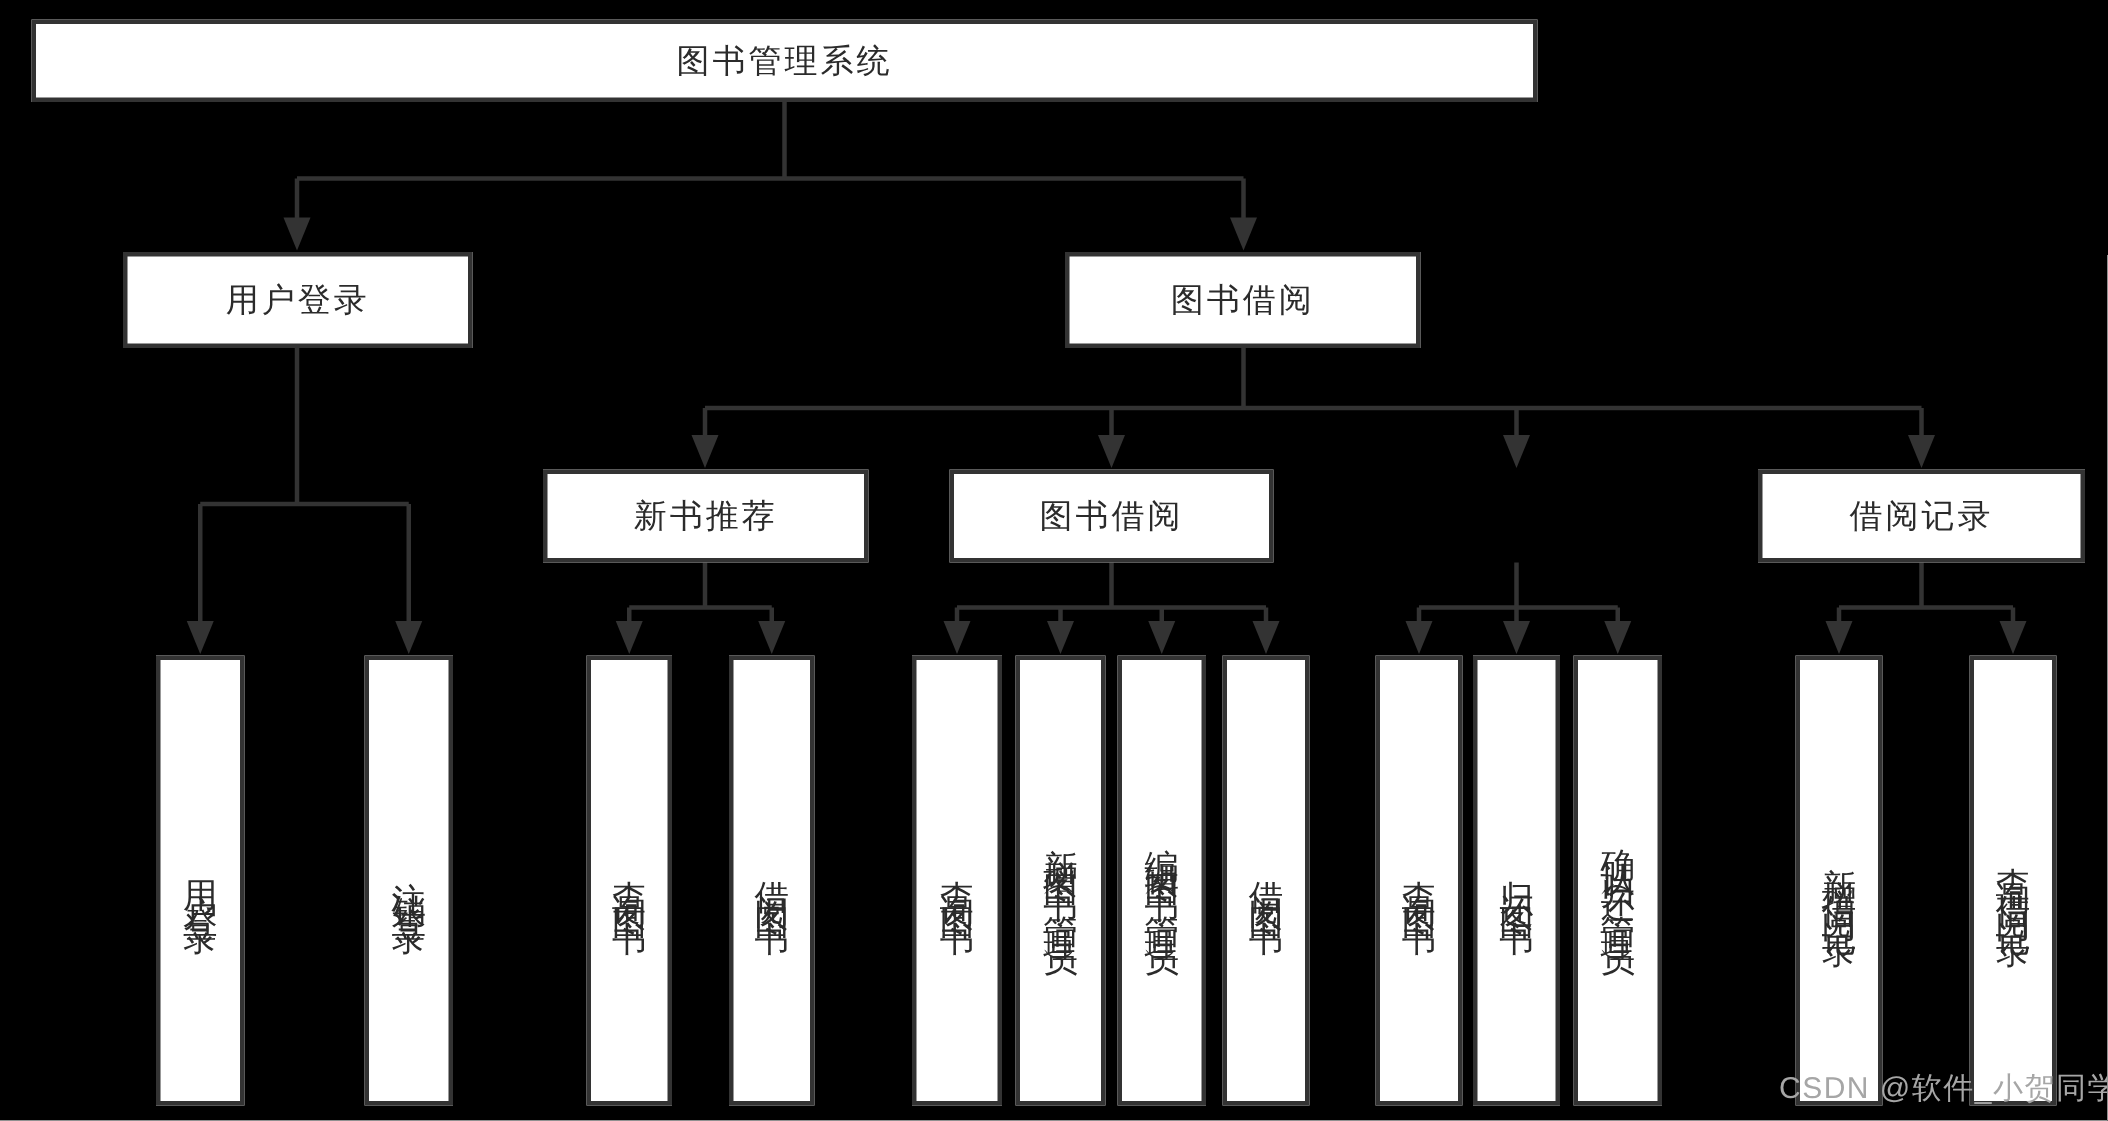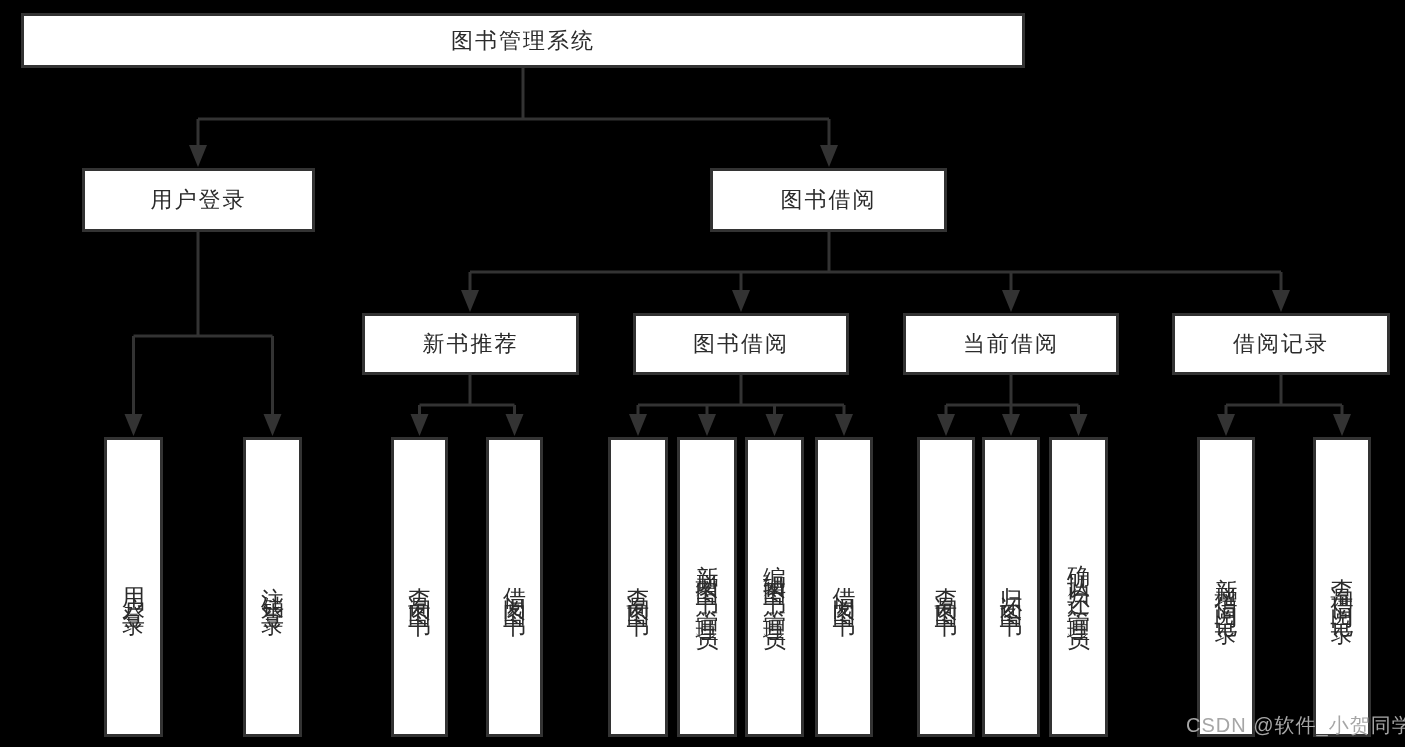--- a/index.html
+++ b/index.html
@@ -73,23 +73,20 @@
   <div class="box h" style="left:710px;top:168px;width:237px;height:64px">
     <span>图书借阅</span>
   </div>
 
   <div class="box h" style="left:362px;top:313px;width:217px;height:62px">
     <span>新书推荐</span>
   </div>
   <div class="box h" style="left:633px;top:313px;width:216px;height:62px">
     <span>图书借阅</span>
   </div>
-  <div class="box h" style="left:903px;top:313px;width:216px;height:62px">
-    <span>当前借阅</span>
-  </div>
   <div class="box h" style="left:1172px;top:313px;width:218px;height:62px">
     <span>借阅记录</span>
   </div>
 
   <div class="box v" style="left:104px;top:437px;width:59px;height:300px">
     <span class="vtext">用户登录</span>
   </div>
   <div class="box v" style="left:243px;top:437px;width:59px;height:300px">
     <span class="vtext">注销登录</span>
   </div>

